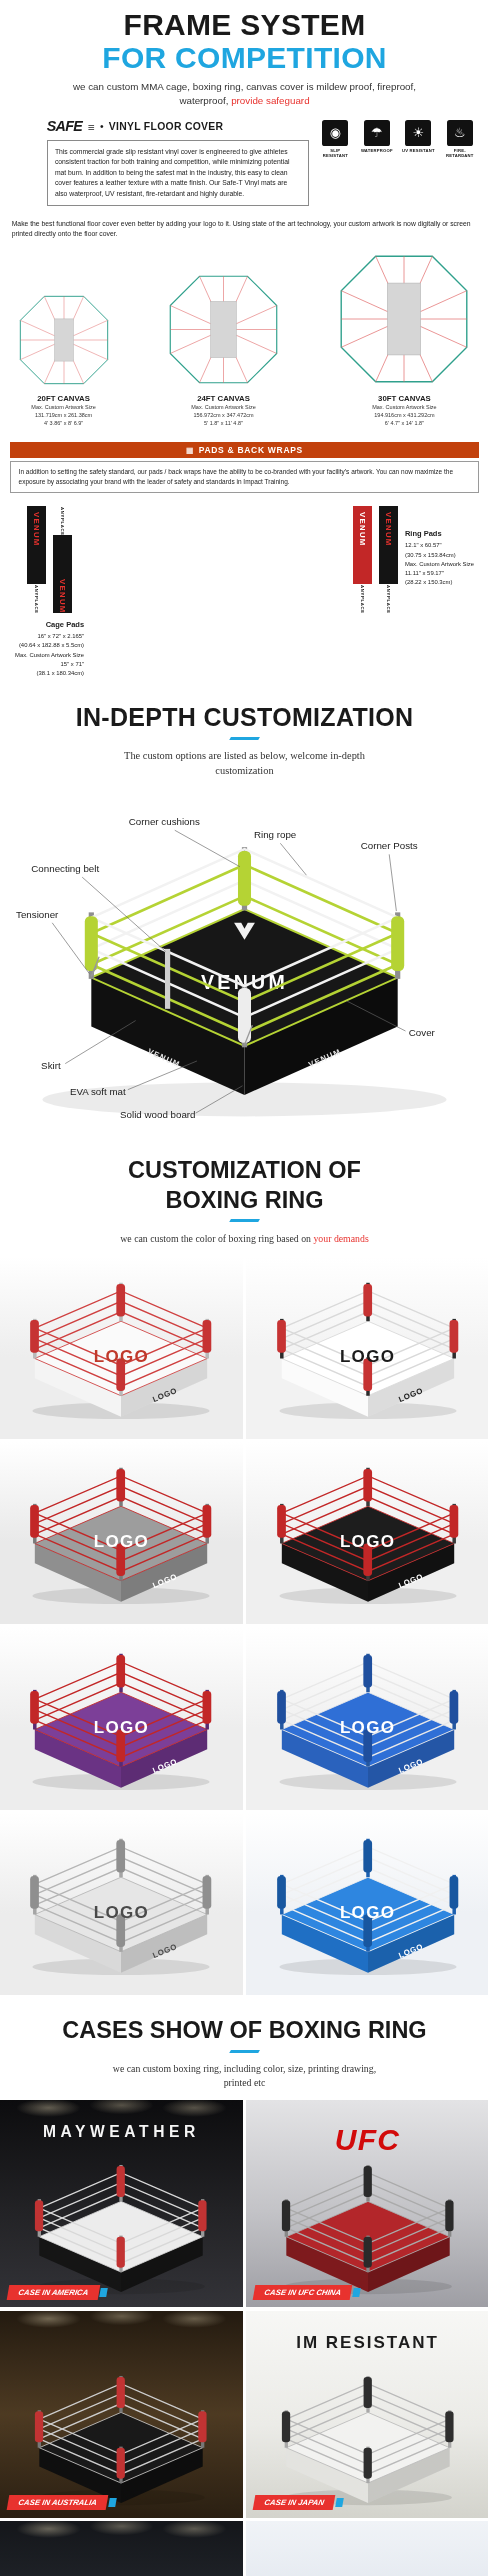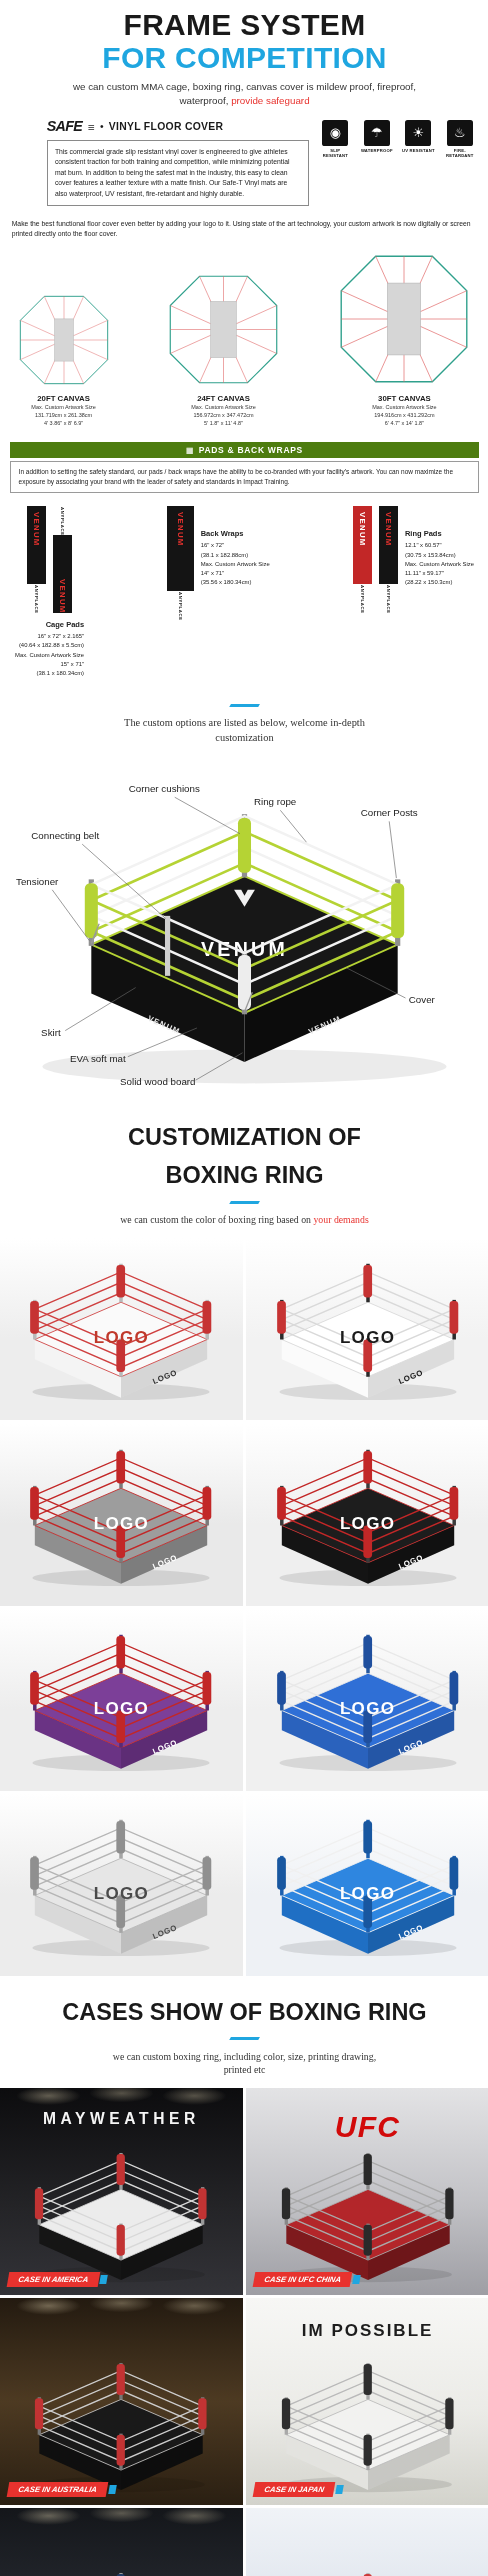--- a/index.html
+++ b/index.html
@@ -35,42 +35,42 @@
   .cz-item{text-align:center;}
   .oct-svg{display:block;margin:0 auto;}
   .oct-line{fill:none;stroke:#2fa08c;stroke-width:2;}
   .oct-diag{stroke:#e06666;stroke-width:1;}
   .oct-rect{fill:#d6d6d6;stroke:#b9b9b9;stroke-width:1;}
   .cz-name{font-size:7.8px;font-weight:800;margin-top:5.9px;}
   .cz-note,.cz-size{font-size:5.5px;color:#333;line-height:1.5;}
 
   
   .pads{margin:14.3px 9.8px 0;}
-  .pads-bar{background:#4d7c0f;color:#fff;text-align:center;font-weight:800;font-size:8.5px;letter-spacing:0.7px;padding:3.3px 0;}
+  .pads-bar{background:#c2410c;color:#fff;text-align:center;font-weight:800;font-size:8.5px;letter-spacing:0.7px;padding:3.3px 0;}
   .bar-icon{opacity:.85;margin-right:4.6px;font-size:7.8px;}
   .pads-box{border:0.7px solid #9a9a9a;padding:5.2px 7.8px;font-size:6.5px;line-height:1.55;color:#222;margin-top:2.6px;}
   .pads-grid{display:flex;justify-content:space-between;padding:13px 5.2px 2.6px;gap:6.5px;}
   .pad-col{text-align:right;}
   .strips-row{display:flex;gap:6.5px;justify-content:center;}
   .strip{width:19.5px;height:107px;background:#141414;display:flex;flex-direction:column;align-items:center;justify-content:space-between;overflow:hidden;}
   .brand-v{writing-mode:vertical-rl;color:#e8322e;font-weight:900;font-size:7.8px;letter-spacing:1.3px;padding-top:5.2px;}
   .cap{background:#fff;width:100%;height:29px;display:flex;align-items:center;justify-content:center;flex:none;}
   .alt-v{writing-mode:vertical-rl;font-size:4.2px;font-weight:700;color:#111;letter-spacing:0.7px;}
   .strip.wide{width:27px;height:114px;}
   .strip.redbg{background:#c22727;}
   .strip.redbg .brand-v{color:#fff;}
   .pad-info{font-size:5.9px;line-height:1.55;color:#222;margin-top:5.9px;}
   .pad-name{font-size:7.5px;font-weight:800;margin-bottom:1.3px;}
   .pad-flex{display:flex;gap:6.5px;align-items:flex-start;text-align:left;}
   .pad-flex .pad-info{margin-top:22px;}
 
   
   .big-section{margin-top:23.5px;text-align:center;}
   .big-h{font-size:25px;font-weight:900;margin:0;line-height:1.08;letter-spacing:0.3px;}
-  .big-h2{font-size:23.5px;font-weight:900;margin:12px;line-height:1.1;}
+  .big-h2{font-size:23.5px;font-weight:900;margin:4px;line-height:1.1;}
   .h-accent{width:29px;height:3.3px;background:#1fa6e0;margin:5.9px auto 0;transform:skewX(-30deg);}
   .section-sub{font-size:10.4px;color:#333;max-width:287px;margin:9px auto 0;line-height:1.4;font-family:Liberation Serif, serif;}
   .section-sub.small{font-size:9.8px;}
 
   
   .ring-illustration{display:block;width:489px;height:352px;margin:3.9px auto 0;}
   .lbl{font-size:15px;fill:#1b1b1b;}
   .lline{stroke:#666;stroke-width:1;}
   .rw{fill:none;stroke:#f2f2f2;stroke-width:4;}
   .rg{fill:none;stroke:#b5d334;stroke-width:4;}
@@ -273,36 +273,20 @@
         <div class="pad-info">
           <div class="pad-name">Cage Pads</div>
           <div>16" x 72" x 2.165"</div>
           <div>(40.64 x 182.88 x 5.5cm)</div>
           <div>Max. Custom Artwork Size</div>
           <div>15" x 71"</div>
           <div>(38.1 x 180.34cm)</div>
         </div>
       </div>
 
-      <div class="pad-col pad-flex">
-        <div class="strip wide">
-          <span class="brand-v">VENUM</span>
-          <span class="cap">
-              <span class="alt-v">ANYPLACE</span>
-            </span>
-        </div>
-        <div class="pad-info">
-          <div class="pad-name">Back Wraps</div>
-          <div>16" x 72"</div>
-          <div>(38.1 x 182.88cm)</div>
-          <div>Max. Custom Artwork Size</div>
-          <div>14" x 71"</div>
-          <div>(35.56 x 180.34cm)</div>
-        </div>
-      </div>
 
       <div class="pad-col pad-flex">
         <div class="strips-row">
           <div class="strip redbg">
             <span class="brand-v">VENUM</span>
             <span class="cap">
                 <span class="alt-v">ANYPLACE</span>
               </span>
           </div>
           <div class="strip">
@@ -319,20 +303,21 @@
           <div>Max. Custom Artwork Size</div>
           <div>11.11" x 59.17"</div>
           <div>(28.22 x 150.3cm)</div>
         </div>
       </div>
 
     </div>
   </section>
 
   <section class="big-section">
+    <h2 class="big-h">IN-DEPTH CUSTOMIZATION</h2>
     <div class="h-accent"></div>
     <p class="section-sub">The custom options are listed as below, welcome in-depth customization</p>
 
     <svg class="ring-illustration" viewBox="0 0 750 540">
       <ellipse cx="375" cy="487" rx="310" ry="26" fill="rgba(0,0,0,0.08)"></ellipse>
       <polygon points="140,300 375,405 375,480 140,375" fill="#101010"></polygon>
       <polygon points="375,405 610,300 610,375 375,480" fill="#0c0c0c"></polygon>
       <text class="venum-side" transform="translate(250,427) rotate(24)" text-anchor="middle">VENUM</text>
       <text class="venum-side" transform="translate(500,427) rotate(-24)" text-anchor="middle">VENUM</text>
       <polygon points="375,195 610,300 375,405 140,300" fill="#171717" stroke="#b5d334" stroke-width="3"></polygon>
@@ -485,21 +470,21 @@
         <div class="case-badge"><span>CASE IN UFC CHINA</span></div>
       </div>
       <div class="case-card sc-australia">
 
         <svg class="ring-svg" viewBox="0 0 360 300">
             <use href="#ringsym"></use>
           </svg>
         <div class="case-badge"><span>CASE IN AUSTRALIA</span></div>
       </div>
       <div class="case-card sc-japan">
-        <div class="case-wall-text">IM POSSIBLE</div>
+        <div class="case-wall-text">IM RESISTANT</div>
         <svg class="ring-svg" viewBox="0 0 360 300">
             <use href="#ringsym"></use>
           </svg>
         <div class="case-badge"><span>CASE IN JAPAN</span></div>
       </div>
       <div class="case-card sc-uk">
 
         <svg class="ring-svg" viewBox="0 0 360 300">
             <use href="#ringsym"></use>
           </svg>

